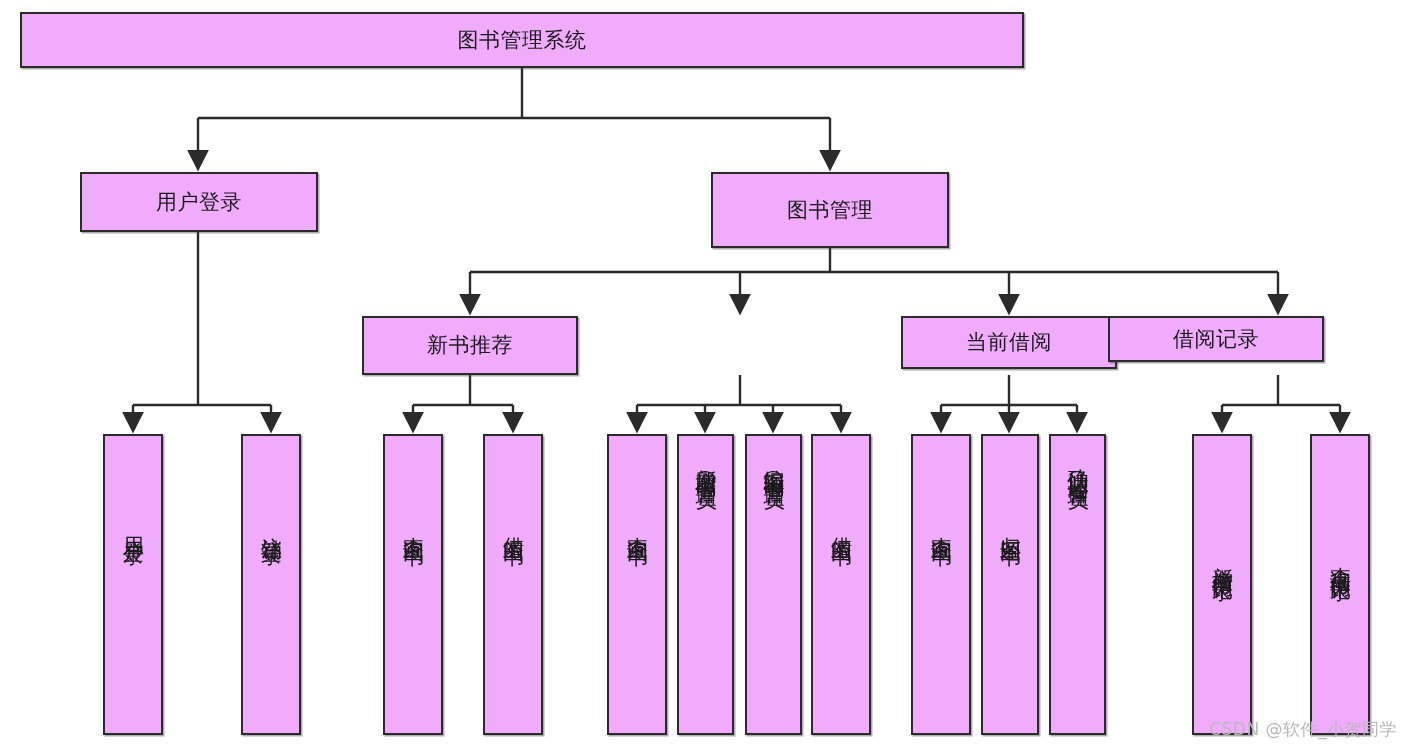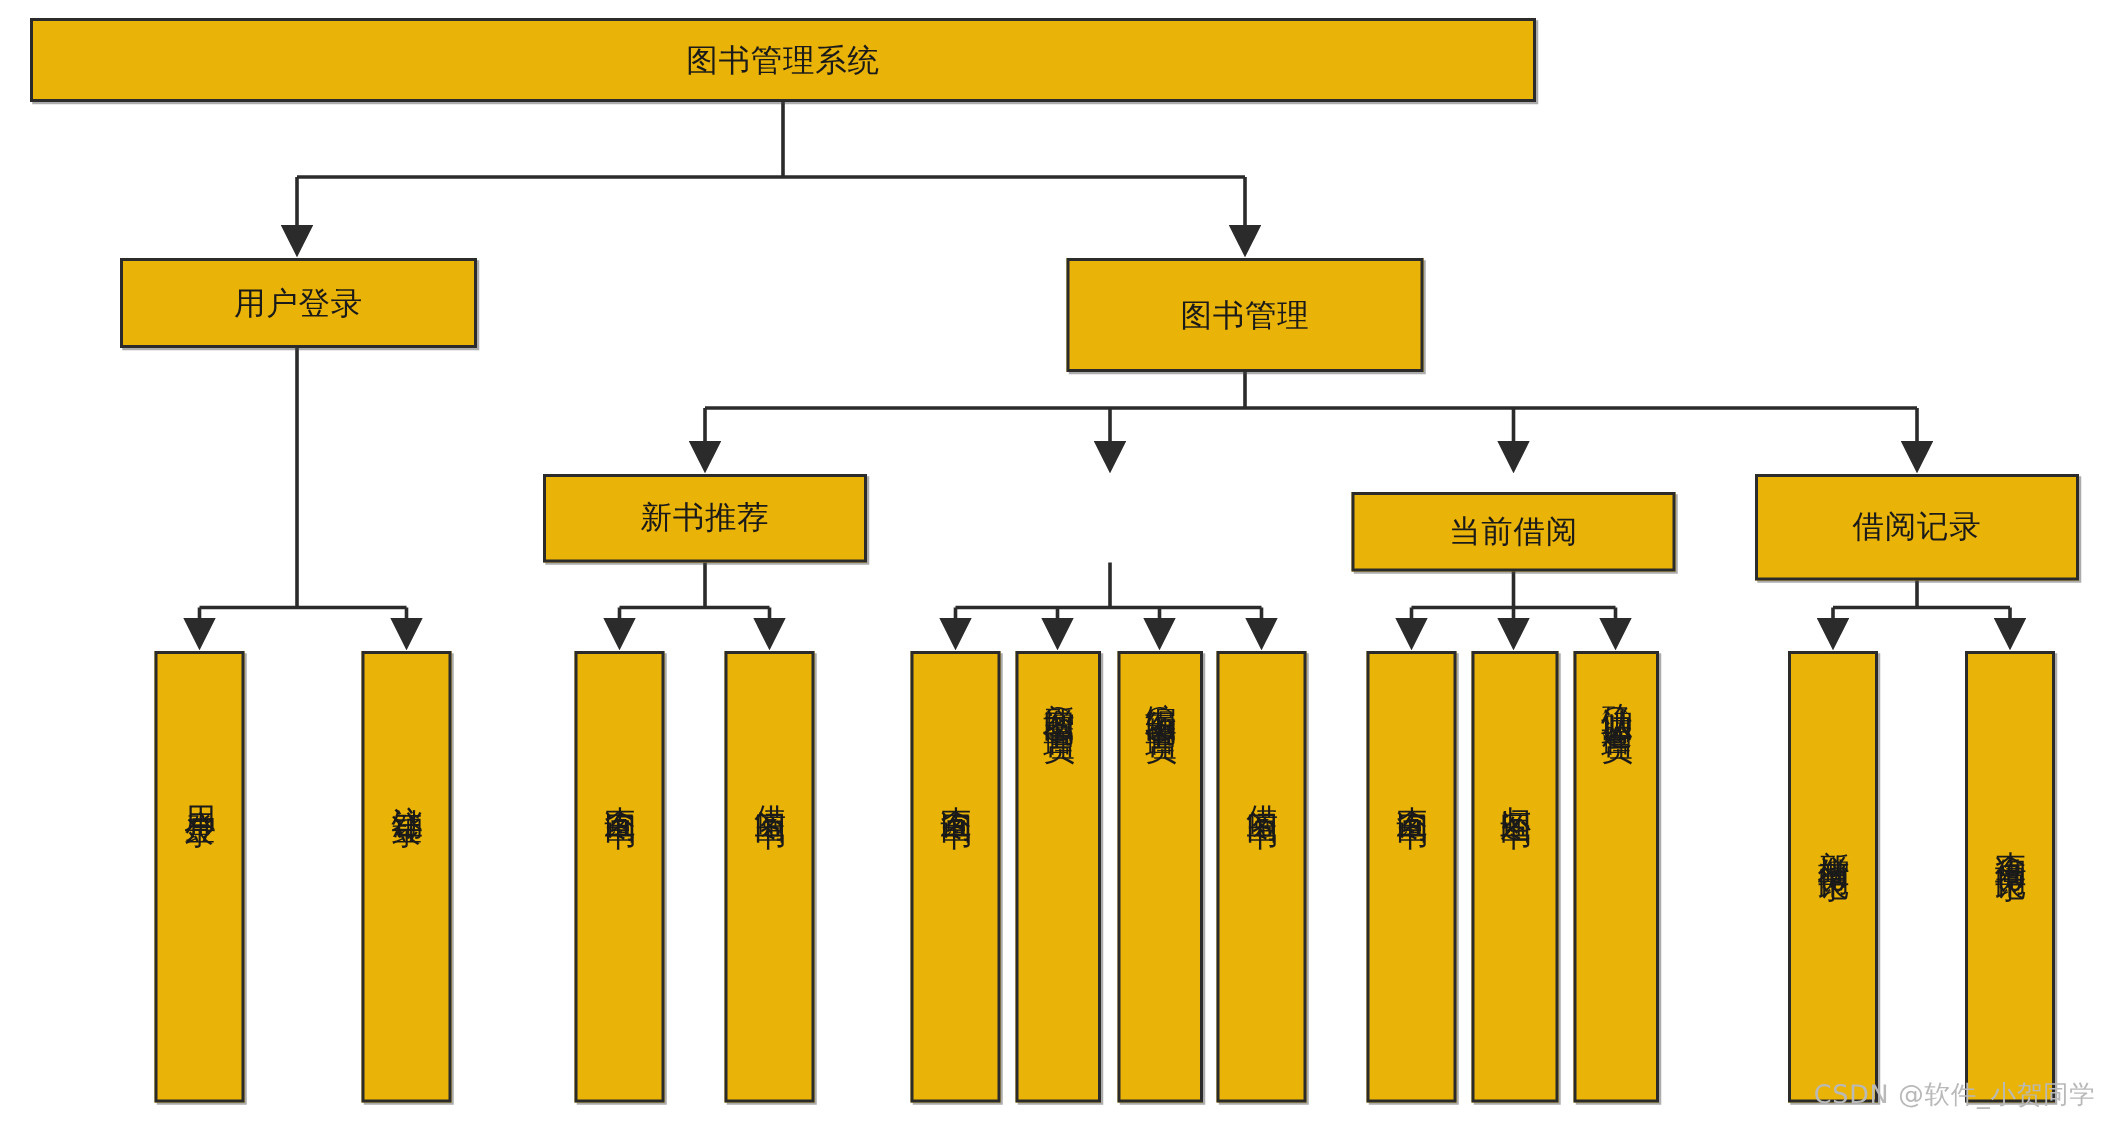--- a/index.html
+++ b/index.html
@@ -23,21 +23,21 @@
     left: 0;
     top: 0;
     width: 1405px;
     height: 747px;
     pointer-events: none;
   }
   .node {
     position: absolute;
     box-sizing: border-box;
     border: 2px solid #2b2b2b;
-    background: #eab308;
+    background: #f0abfc;
     display: flex;
     align-items: center;
     justify-content: center;
     box-shadow: 1.5px 1.5px 0 rgba(70,70,70,0.45);
   }
   .node-label {
     color: #1a1a1a;
     line-height: 1.18;
     letter-spacing: 0.5px;
     white-space: nowrap;
@@ -142,25 +142,25 @@
 
   <div class="node horizontal" style="left:711px; top:172px; width:238px; height:76px;">
     <span class="node-label">图书管理</span>
   </div>
 
   <div class="node horizontal" style="left:362px; top:316px; width:216px; height:59px;">
     <span class="node-label">新书推荐</span>
   </div>
 
 
-  <div class="node horizontal" style="left:901px; top:316px; width:216px; height:53px;margin-top:12px;">
+  <div class="node horizontal" style="left:901px; top:316px; width:216px; height:53px;">
     <span class="node-label">当前借阅</span>
   </div>
 
-  <div class="node horizontal" style="left:1170px; top:316px; width:216px; height:71px;">
+  <div class="node horizontal" style="left:1108px; top:316px; width:216px; height:46px;">
     <span class="node-label">借阅记录</span>
   </div>
 
   <div class="node vertical mid" style="left:103px; top:434px; width:60px; height:301px;">
     <span class="node-label">用户登录</span>
   </div>
 
   <div class="node vertical mid" style="left:241px; top:434px; width:60px; height:301px;">
     <span class="node-label">注销登录</span>
   </div>

